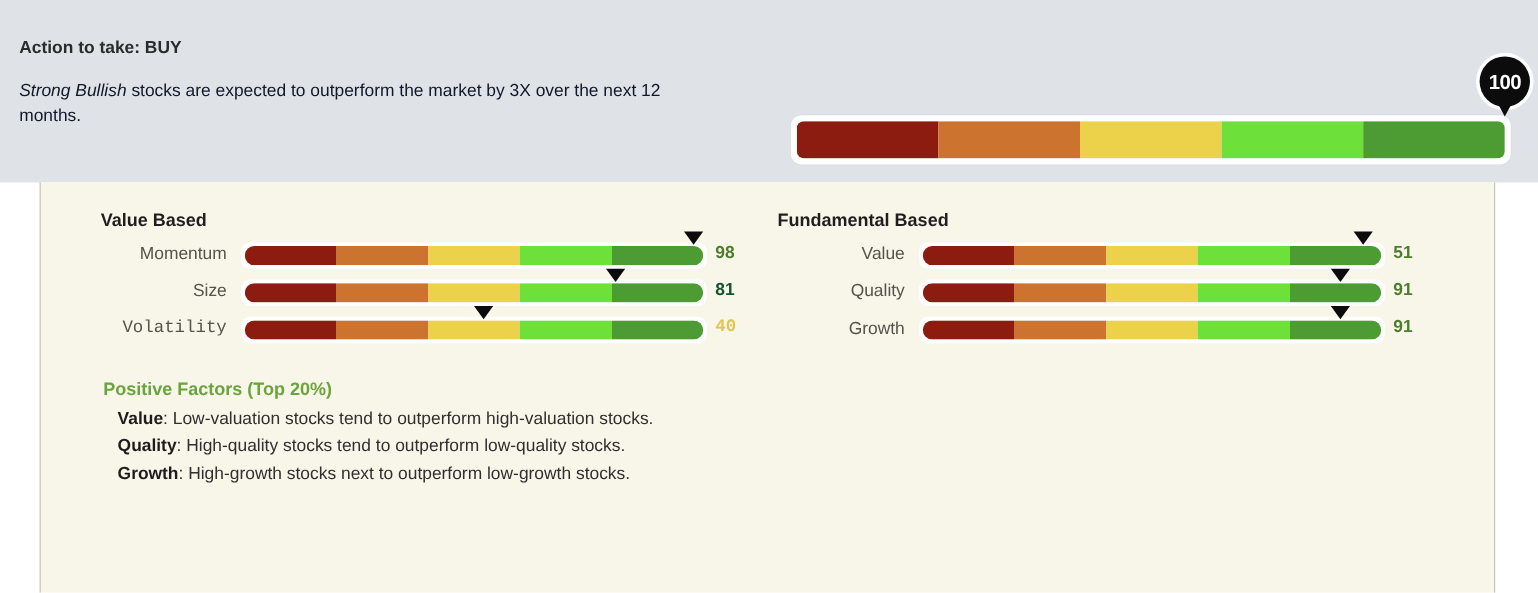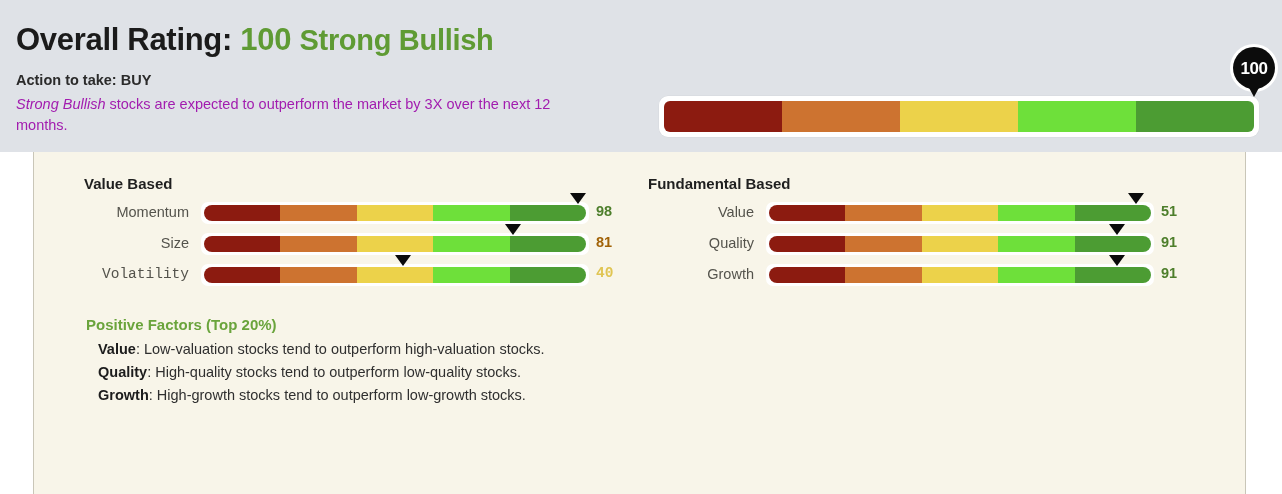--- a/index.html
+++ b/index.html
@@ -51,23 +51,23 @@
 
   #action-line {
     margin-top: 10px;
     font-size: 14.5px;
     font-weight: bold;
     color: #2b2b2b;
     line-height: 20px;
   }
 
   #description-line {
-    margin-top: 4px;
-    font-size: 14.5px;
-    color: #a21caf;
+    margin-top: 16px;
+    font-size: 14.5px;
+    color: #0f172a;
     line-height: 21px;
     width: 560px;
   }
   #description-line .em { font-style: italic; }
 
   
   #overall-bar-wrap {
     position: absolute;
     left: 659px;
     top: 96px;
@@ -234,25 +234,20 @@
   .factor-note b { color: #1c1c1c; }
 </style>
 </head>
 <body>
 
 <div id="page">
 
   <div id="header-band">
 
     <div id="title-block">
-      <div id="overall-rating-title">
-        <span>Overall Rating:</span>
-        <span class="score">100</span>
-        <span class="label">Strong Bullish</span>
-      </div>
 
       <div id="action-line">Action to take: BUY</div>
 
       <div id="description-line">
         <span class="em">Strong Bullish</span><span> stocks are expected to outperform the market by 3X over the next 12 months.</span>
       </div>
     </div>
 
     <div id="overall-bar-wrap">
       <div id="overall-bar-outline"></div>
@@ -298,21 +293,21 @@
           <div class="factor-label" style="right: 470px;">Size</div>
           <div class="factor-bar-outline" style="left: 137px; width: 388px;"></div>
           <div class="factor-bar" style="left: 140px; width: 382px;">
             <div class="seg" style="background: rgb(140, 27, 16);"></div>
             <div class="seg" style="background: rgb(205, 115, 48);"></div>
             <div class="seg" style="background: rgb(236, 210, 74);"></div>
             <div class="seg" style="background: rgb(110, 224, 58);"></div>
             <div class="seg" style="background: rgb(76, 156, 51);"></div>
           </div>
           <div class="marker" style="left: 449.42px;"></div>
-          <div class="factor-score" style="left: 532px; color: #a16207;">81</div>
+          <div class="factor-score" style="left: 532px; color: #14532d;">81</div>
         </div>
         <div class="factor-row" style="left: 30px; top: 112px; width: 595px; font-family: Liberation Mono, monospace;">
           <div class="factor-label" style="right: 470px;">Volatility</div>
           <div class="factor-bar-outline" style="left: 137px; width: 388px;"></div>
           <div class="factor-bar" style="left: 140px; width: 382px;">
             <div class="seg" style="background: rgb(140, 27, 16);"></div>
             <div class="seg" style="background: rgb(205, 115, 48);"></div>
             <div class="seg" style="background: rgb(236, 210, 74);"></div>
             <div class="seg" style="background: rgb(110, 224, 58);"></div>
             <div class="seg" style="background: rgb(76, 156, 51);"></div>
@@ -361,18 +356,18 @@
           <div class="marker" style="left: 487.62px;"></div>
           <div class="factor-score" style="left: 532px; color: rgb(77, 126, 43);">91</div>
         </div>
       </div>
 
     <div id="positive-factors">
       <div id="positive-factors-title">Positive Factors (Top 20%)</div>
       <div id="positive-factors-list">
           <div class="factor-note"><b>Value</b><span>: Low-valuation stocks tend to outperform high-valuation stocks.</span></div>
           <div class="factor-note"><b>Quality</b><span>: High-quality stocks tend to outperform low-quality stocks.</span></div>
-          <div class="factor-note"><b>Growth</b><span>: High-growth stocks tend to outperform low-growth stocks.</span></div>
+          <div class="factor-note"><b>Growth</b><span>: High-growth stocks next to outperform low-growth stocks.</span></div>
         </div>
     </div>
 
   </div>
 </div>
 
 </body></html>

